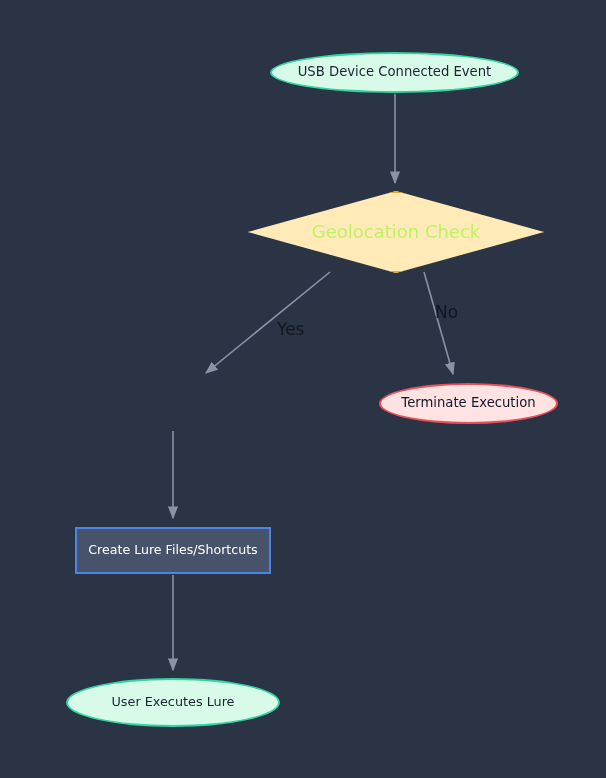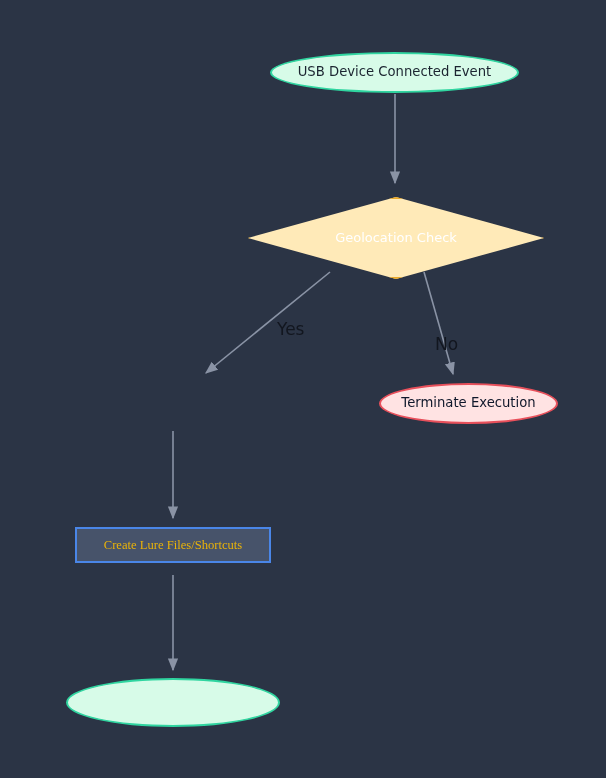--- a/index.html
+++ b/index.html
@@ -43,27 +43,27 @@
     width: 249px;
     height: 41px;
     border-radius: 50%;
     background: #d7fbe8;
     border: 2px solid #30d5a0;
     font-size: 13.2px;
     color: #1b2430;
   }
   .node-diamond-wrap {
     left: 248px;
-    top: 197px;
+    top: 191px;
     width: 296px;
     height: 82px;
     background: transparent;
     border: none;
-    font-size: 13px;
-    color: #ffffff;
+    font-size: 18px;
+    color: #bef264;
     z-index: 2;
   }
   .diamond-shape {
     position: absolute;
     left: 0;
     top: 0;
     width: 100%;
     height: 100%;
     background: #ffeab8;
     border: 2px solid #e8a82a;
@@ -94,46 +94,45 @@
     border-radius: 50%;
     background: #ffe3e3;
     border: 2px solid #e8505b;
     font-size: 13.2px;
     color: #0f172a;
   }
   .node-rect-lure {
     left: 75px;
     top: 527px;
     width: 196px;
-    height: 36px;
+    height: 47px;
     background: #47536a;
     border: 2px solid #4a86e8;
     font-size: 12.6px;
-    color: #eab308;
-    font-family: Liberation Serif, serif;
+    color: #ffffff;
   }
   .node-ellipse-end {
     left: 66px;
     top: 678px;
     width: 214px;
     height: 49px;
     border-radius: 50%;
     background: #d7fbe8;
     border: 2px solid #30d5a0;
     font-size: 12.8px;
     color: #1b2430;
   }
   .edge-label {
     position: absolute;
     font-size: 17px;
     color: #12161f;
     z-index: 4;
   }
   .lbl-yes { left: 277px; top: 319px; }
-  .lbl-no  { left: 435px; top: 334px; text-align: center; }
+  .lbl-no  { left: 435px; top: 302px; text-align: center; }
 </style>
 </head>
 <body>
 
 <div id="canvas">
 
   <svg id="edges" viewBox="0 0 606 778" width="606" height="778" xmlns="http://www.w3.org/2000/svg">
     <defs>
       <marker id="arrowhead" markerWidth="9" markerHeight="9" refX="7.2" refY="3.2" orient="auto" markerUnits="strokeWidth">
         <path d="M0,0 L8,3.2 L0,6.4 z" fill="#8a93a5"></path>
@@ -166,20 +165,21 @@
   <div class="node node-ellipse-terminate">
     <span>Terminate Execution</span>
   </div>
 
   <div class="node node-rect-lure">
     <span>Create Lure Files/Shortcuts</span>
   </div>
 
   <div class="node node-ellipse-end">
     <div>
+      <div>User Executes Lure</div>
     </div>
   </div>
 
   <div class="edge-label lbl-yes">Yes</div>
 
   <div class="edge-label lbl-no">No</div>
 
 </div>
 
 </body></html>

